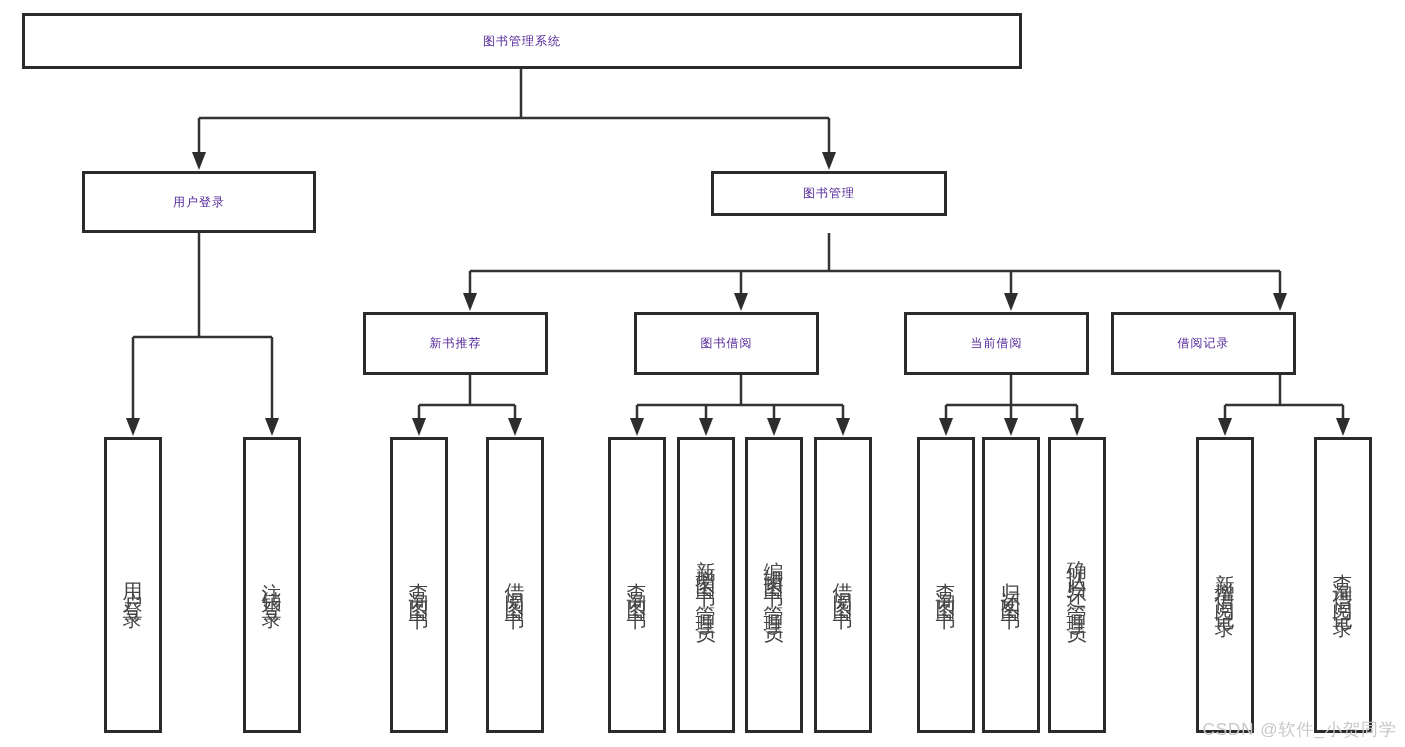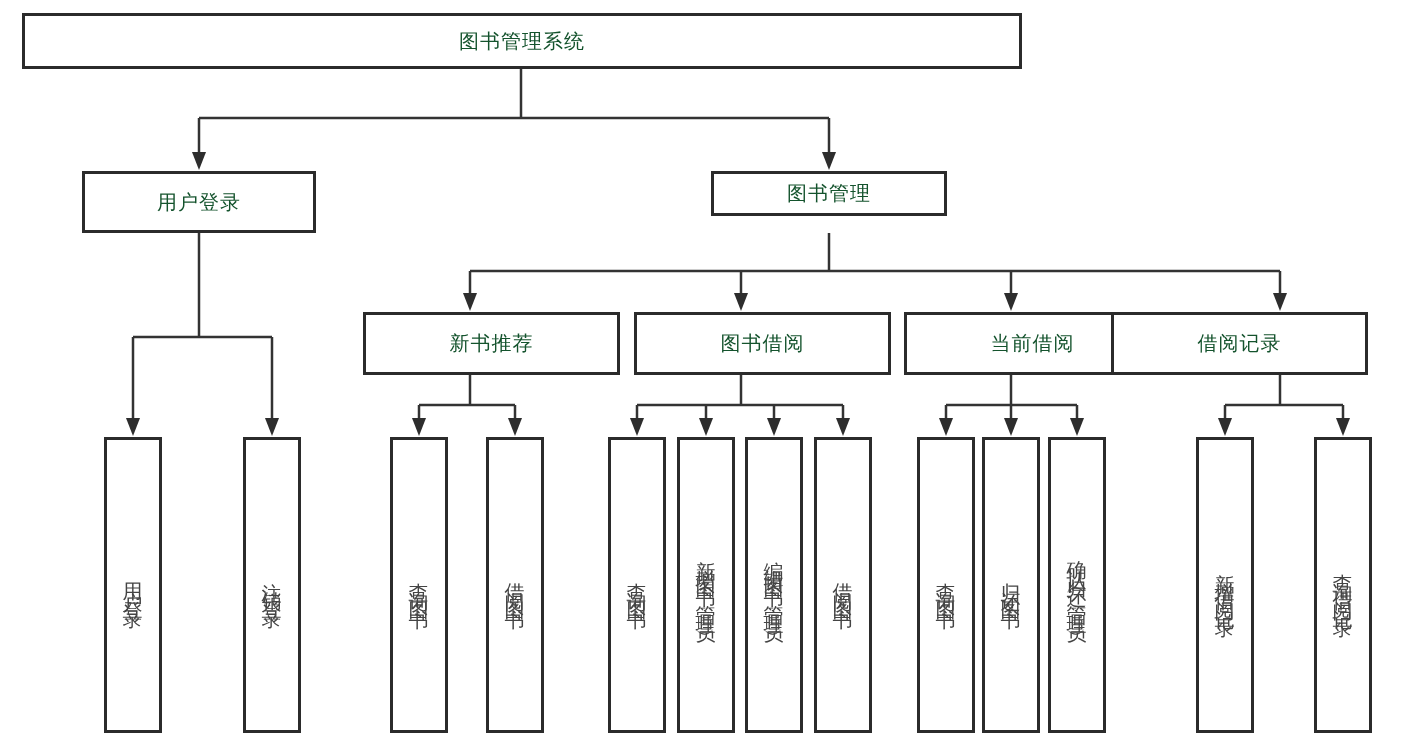--- a/index.html
+++ b/index.html
@@ -23,29 +23,29 @@
     pointer-events: none;
   }
   .node {
     position: absolute;
     box-sizing: border-box;
     border: 3px solid #2b2b2b;
     background: #ffffff;
     display: flex;
     align-items: center;
     justify-content: center;
-    color: #14532d;
-    font-size: 20px;
+    color: #4c1d95;
+    font-size: 12px;
     letter-spacing: 1px;
     z-index: 2;
   }
   .node-root   { left: 22px;  top: 13px;  width: 1000px; height: 56px; }
   .node-b0     { left: 82px;  top: 171px; width: 234px;  height: 62px; }
   .node-b1     { left: 711px; top: 171px; width: 236px;  height: 45px; }
-  .node-c      { top: 312px; width: 257px; height: 63px; text-align: center; }
+  .node-c      { top: 312px; width: 185px; height: 63px; text-align: center; }
   .node-c0     { left: 363px; }
   .node-c1     { left: 634px; }
   .node-c2     { left: 904px; }
   .node-c3     { left: 1111px; }
   .leaf {
     position: absolute;
     top: 437px;
     width: 58px;
     height: 296px;
     box-sizing: border-box;
@@ -221,14 +221,15 @@
     <span class="vtext">确认归还（管理员）</span>
   </div>
 
   <div class="leaf leaf-e0">
     <span class="vtext">新增借阅记录</span>
   </div>
   <div class="leaf leaf-e1">
     <span class="vtext">查询借阅记录</span>
   </div>
 
+  <div class="watermark">CSDN @软件_小贺同学</div>
 
 </div>
 
 </body></html>

